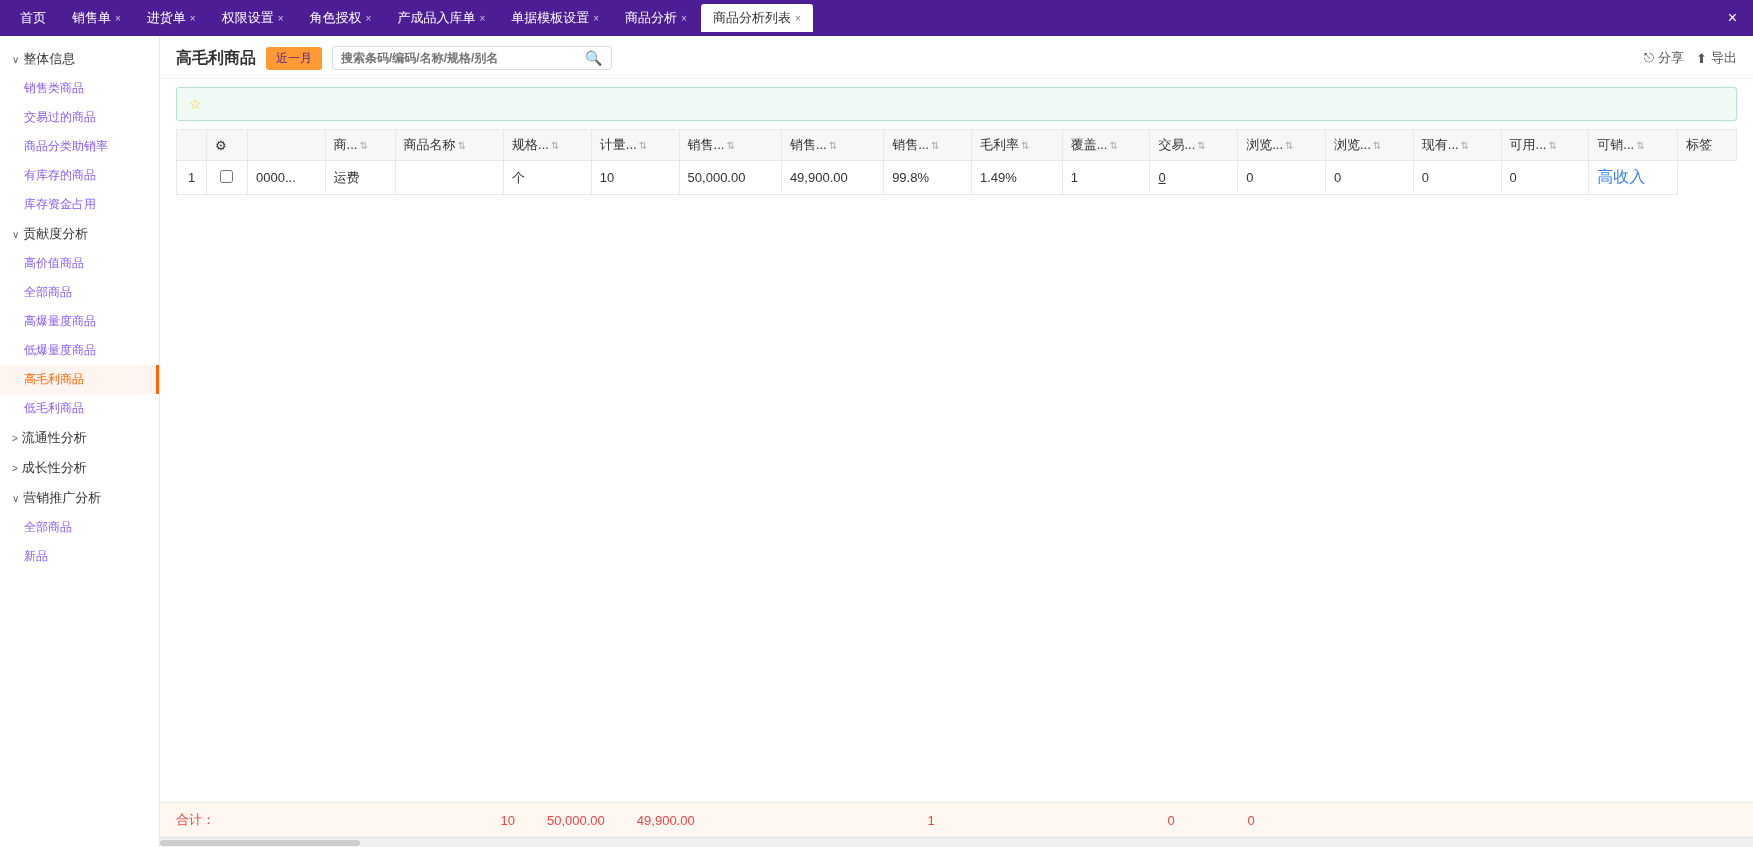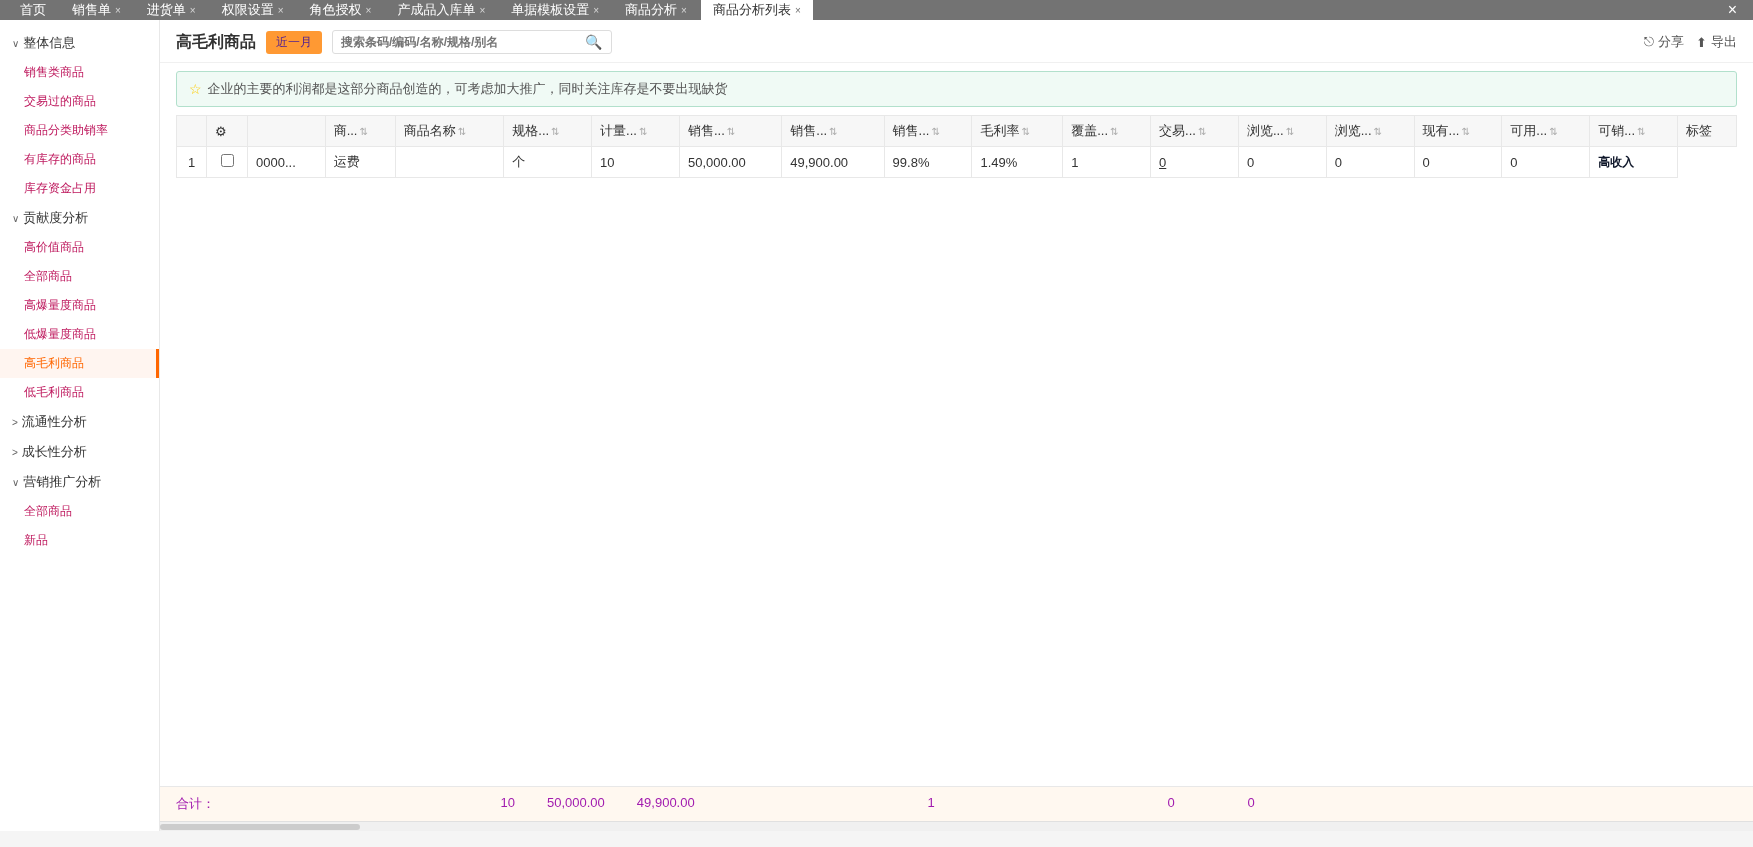--- a/index.html
+++ b/index.html
@@ -2,22 +2,22 @@
 <html><head>
   <meta charset="utf-8">
   <style>
     * { box-sizing: border-box; margin: 0; padding: 0; font-family: 'Microsoft YaHei', Arial, sans-serif; font-size: 13px; }
     body { background: #f5f5f5; overflow: hidden; }
 
     
     .top-nav {
       display: flex;
       align-items: center;
-      background: #737373;
-      height: 20px;
+      background: #4c1d95;
+      height: 36px;
       padding: 0 8px;
       gap: 2px;
     }
     .nav-tab {
       display: flex;
       align-items: center;
       padding: 0 12px;
       height: 28px;
       color: #fff;
       cursor: pointer;
@@ -59,21 +59,21 @@
       padding: 6px 12px;
       font-size: 13px;
       color: #333;
       cursor: pointer;
       gap: 4px;
     }
     .sidebar-group-title .arrow { font-size: 10px; color: #666; }
     .sidebar-item {
       padding: 6px 12px 6px 24px;
       font-size: 12px;
-      color: #be185d;
+      color: #8b5cf6;
       cursor: pointer;
       white-space: nowrap;
     }
     .sidebar-item.active {
       background: #fff5f0;
       color: #ff6600;
       border-right: 3px solid #ff6600;
     }
 
     
@@ -185,31 +185,32 @@
       align-items: center;
       gap: 2px;
     }
     thead tr th .sort-icon { color: #aaa; font-size: 10px; }
     tbody tr td {
       border: 1px solid #e8e8e8;
       padding: 6px 8px;
       white-space: nowrap;
       color: #333;
     }
-    .tag-high { color: #0f172a; font-weight: bold; font-size: 12px; }
+    .tag-high { color: #3b82f6; font-weight: normal; font-size: 16px; }
     .underline-link { text-decoration: underline; color: #333; cursor: pointer; }
 
     
     .table-footer {
       display: flex;
+      align-items: center;
       padding: 8px 16px;
       background: #fff8f0;
       border-top: 1px solid #e8e8e8;
       font-size: 12px;
-      color: #a21caf;
+      color: #ef4444;
       gap: 0;
     }
     .footer-label { padding-right: 16px; }
     .footer-cell {
       padding: 0 16px;
       min-width: 80px;
       text-align: right;
     }
 
     
@@ -302,21 +303,20 @@
         </div>
         <div class="action-btn">
           <span>⬆</span>
           <span>导出</span>
         </div>
       </div>
     </div>
 
     <div class="info-banner">
       <span class="info-icon">☆</span>
-      <span>企业的主要的利润都是这部分商品创造的，可考虑加大推广，同时关注库存是不要出现缺货</span>
     </div>
 
     <div class="table-container">
       <table>
         <thead id="table-head">
             <tr>
               <th style="width: 30px;"></th>
               <th>
                 <div class="col-header">
                   <span>⚙</span>

